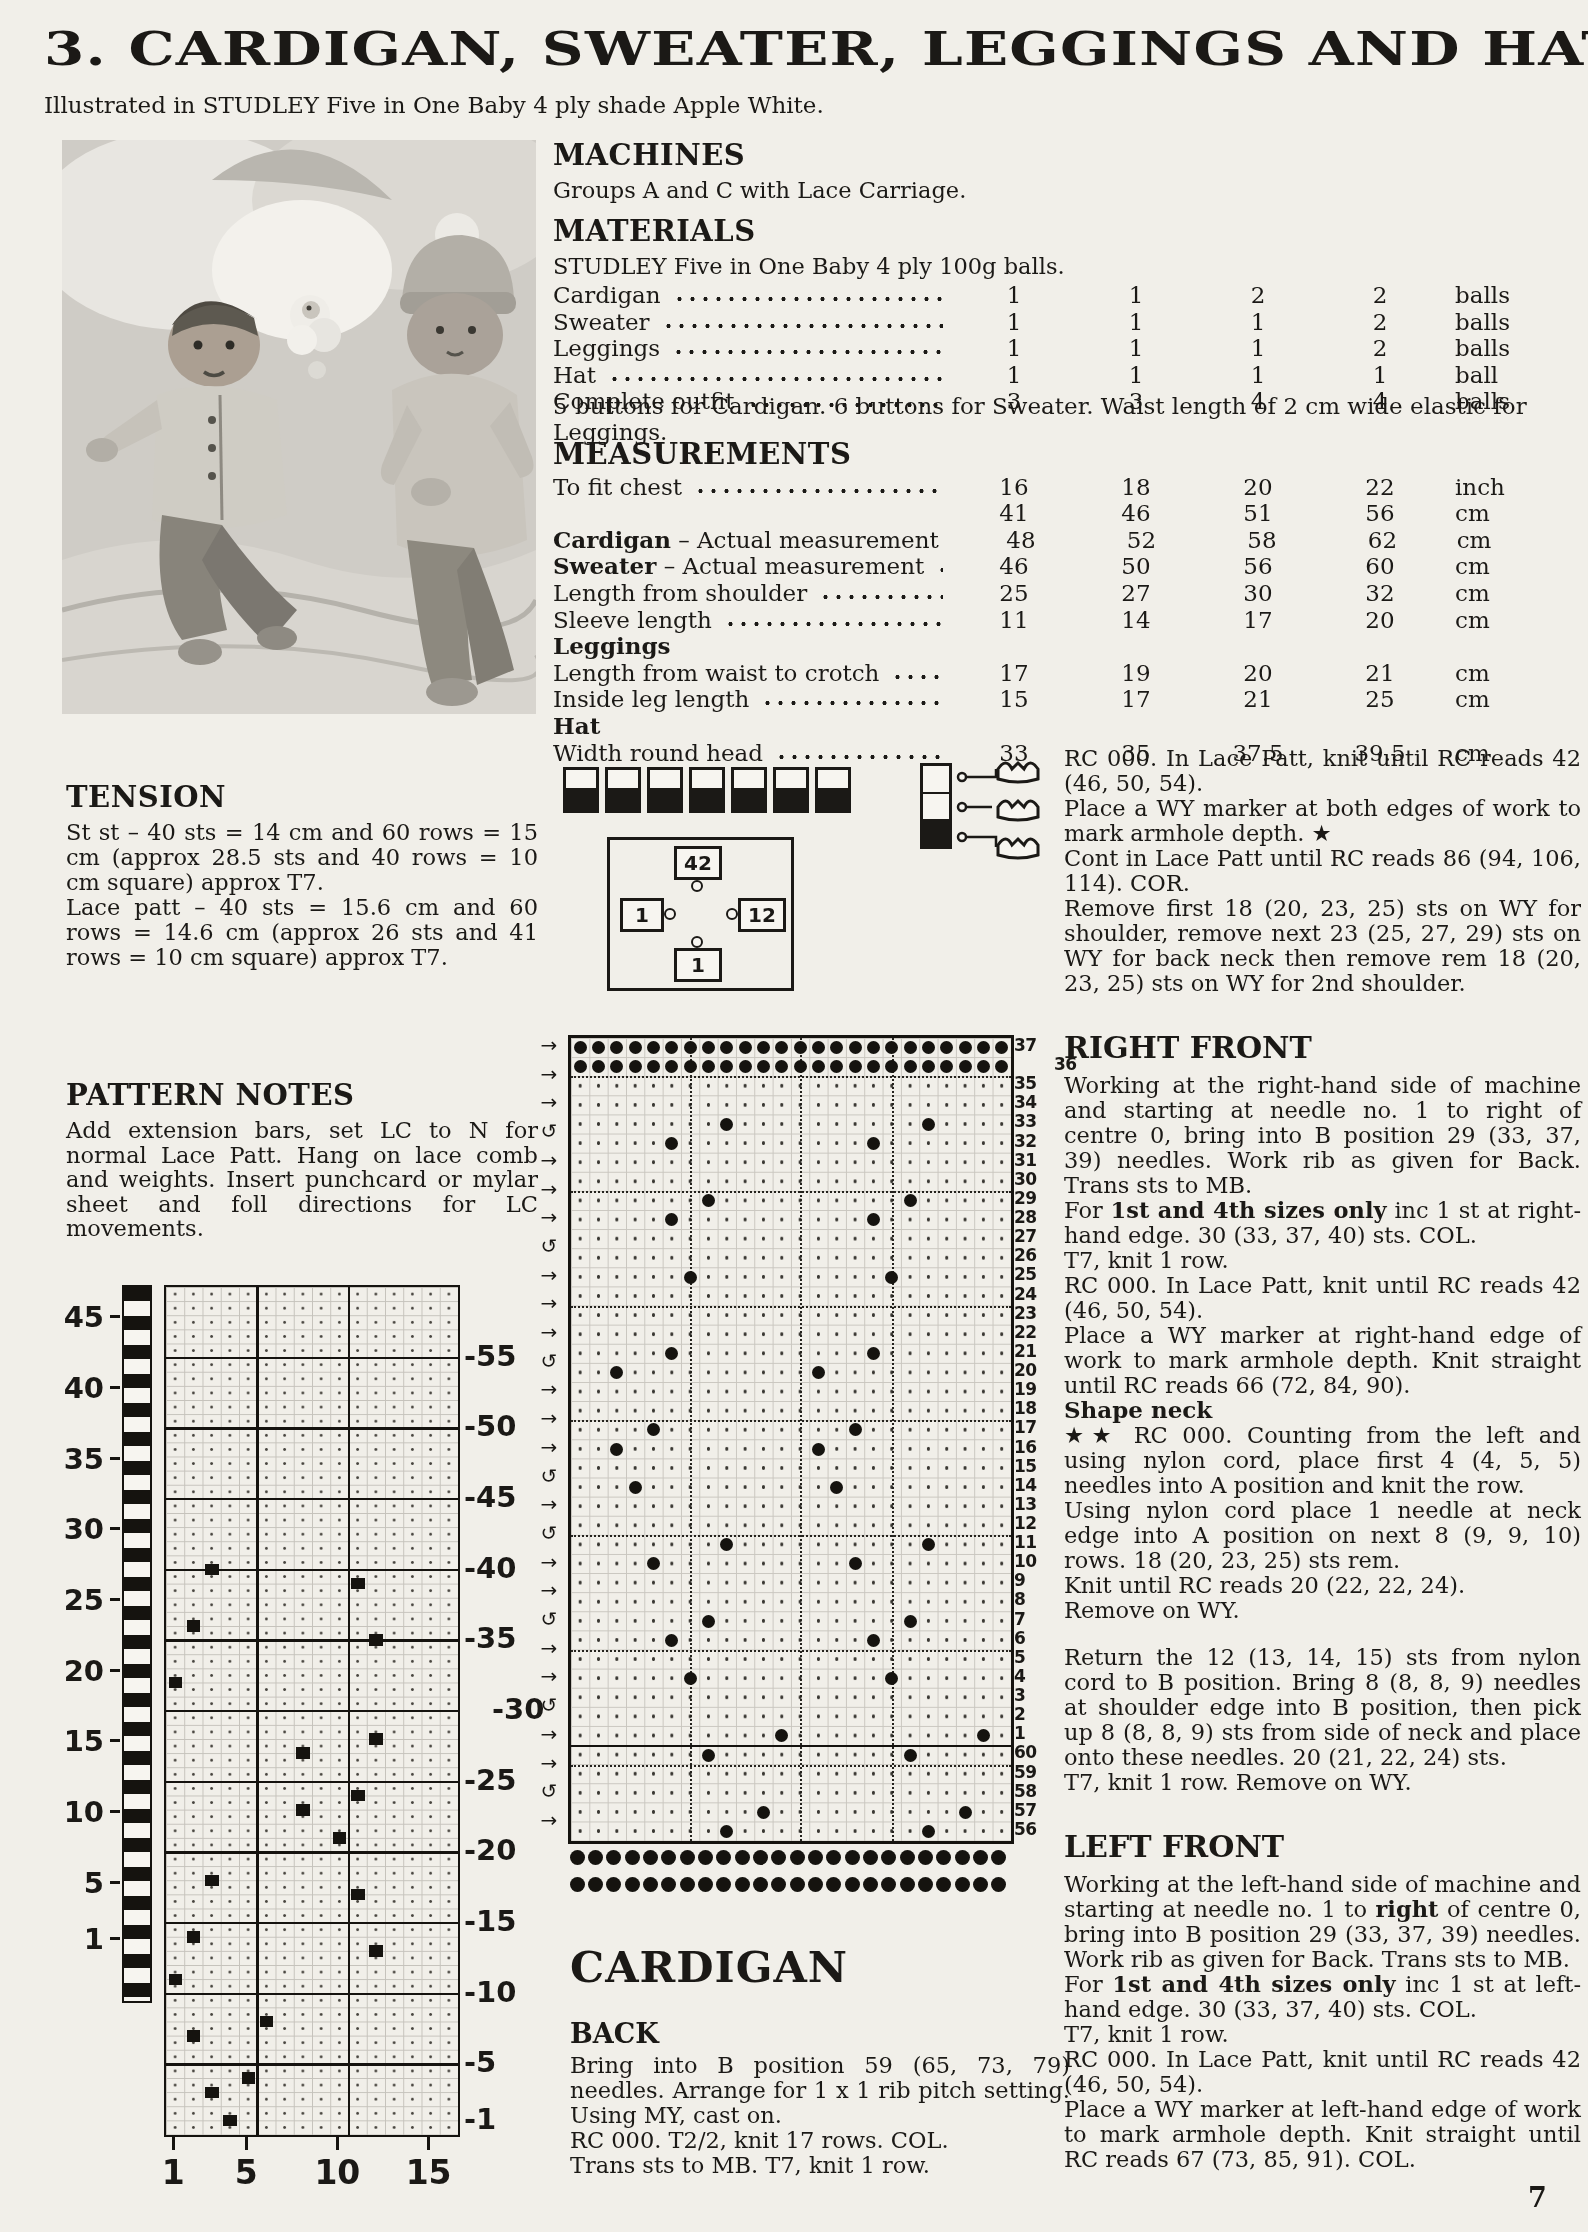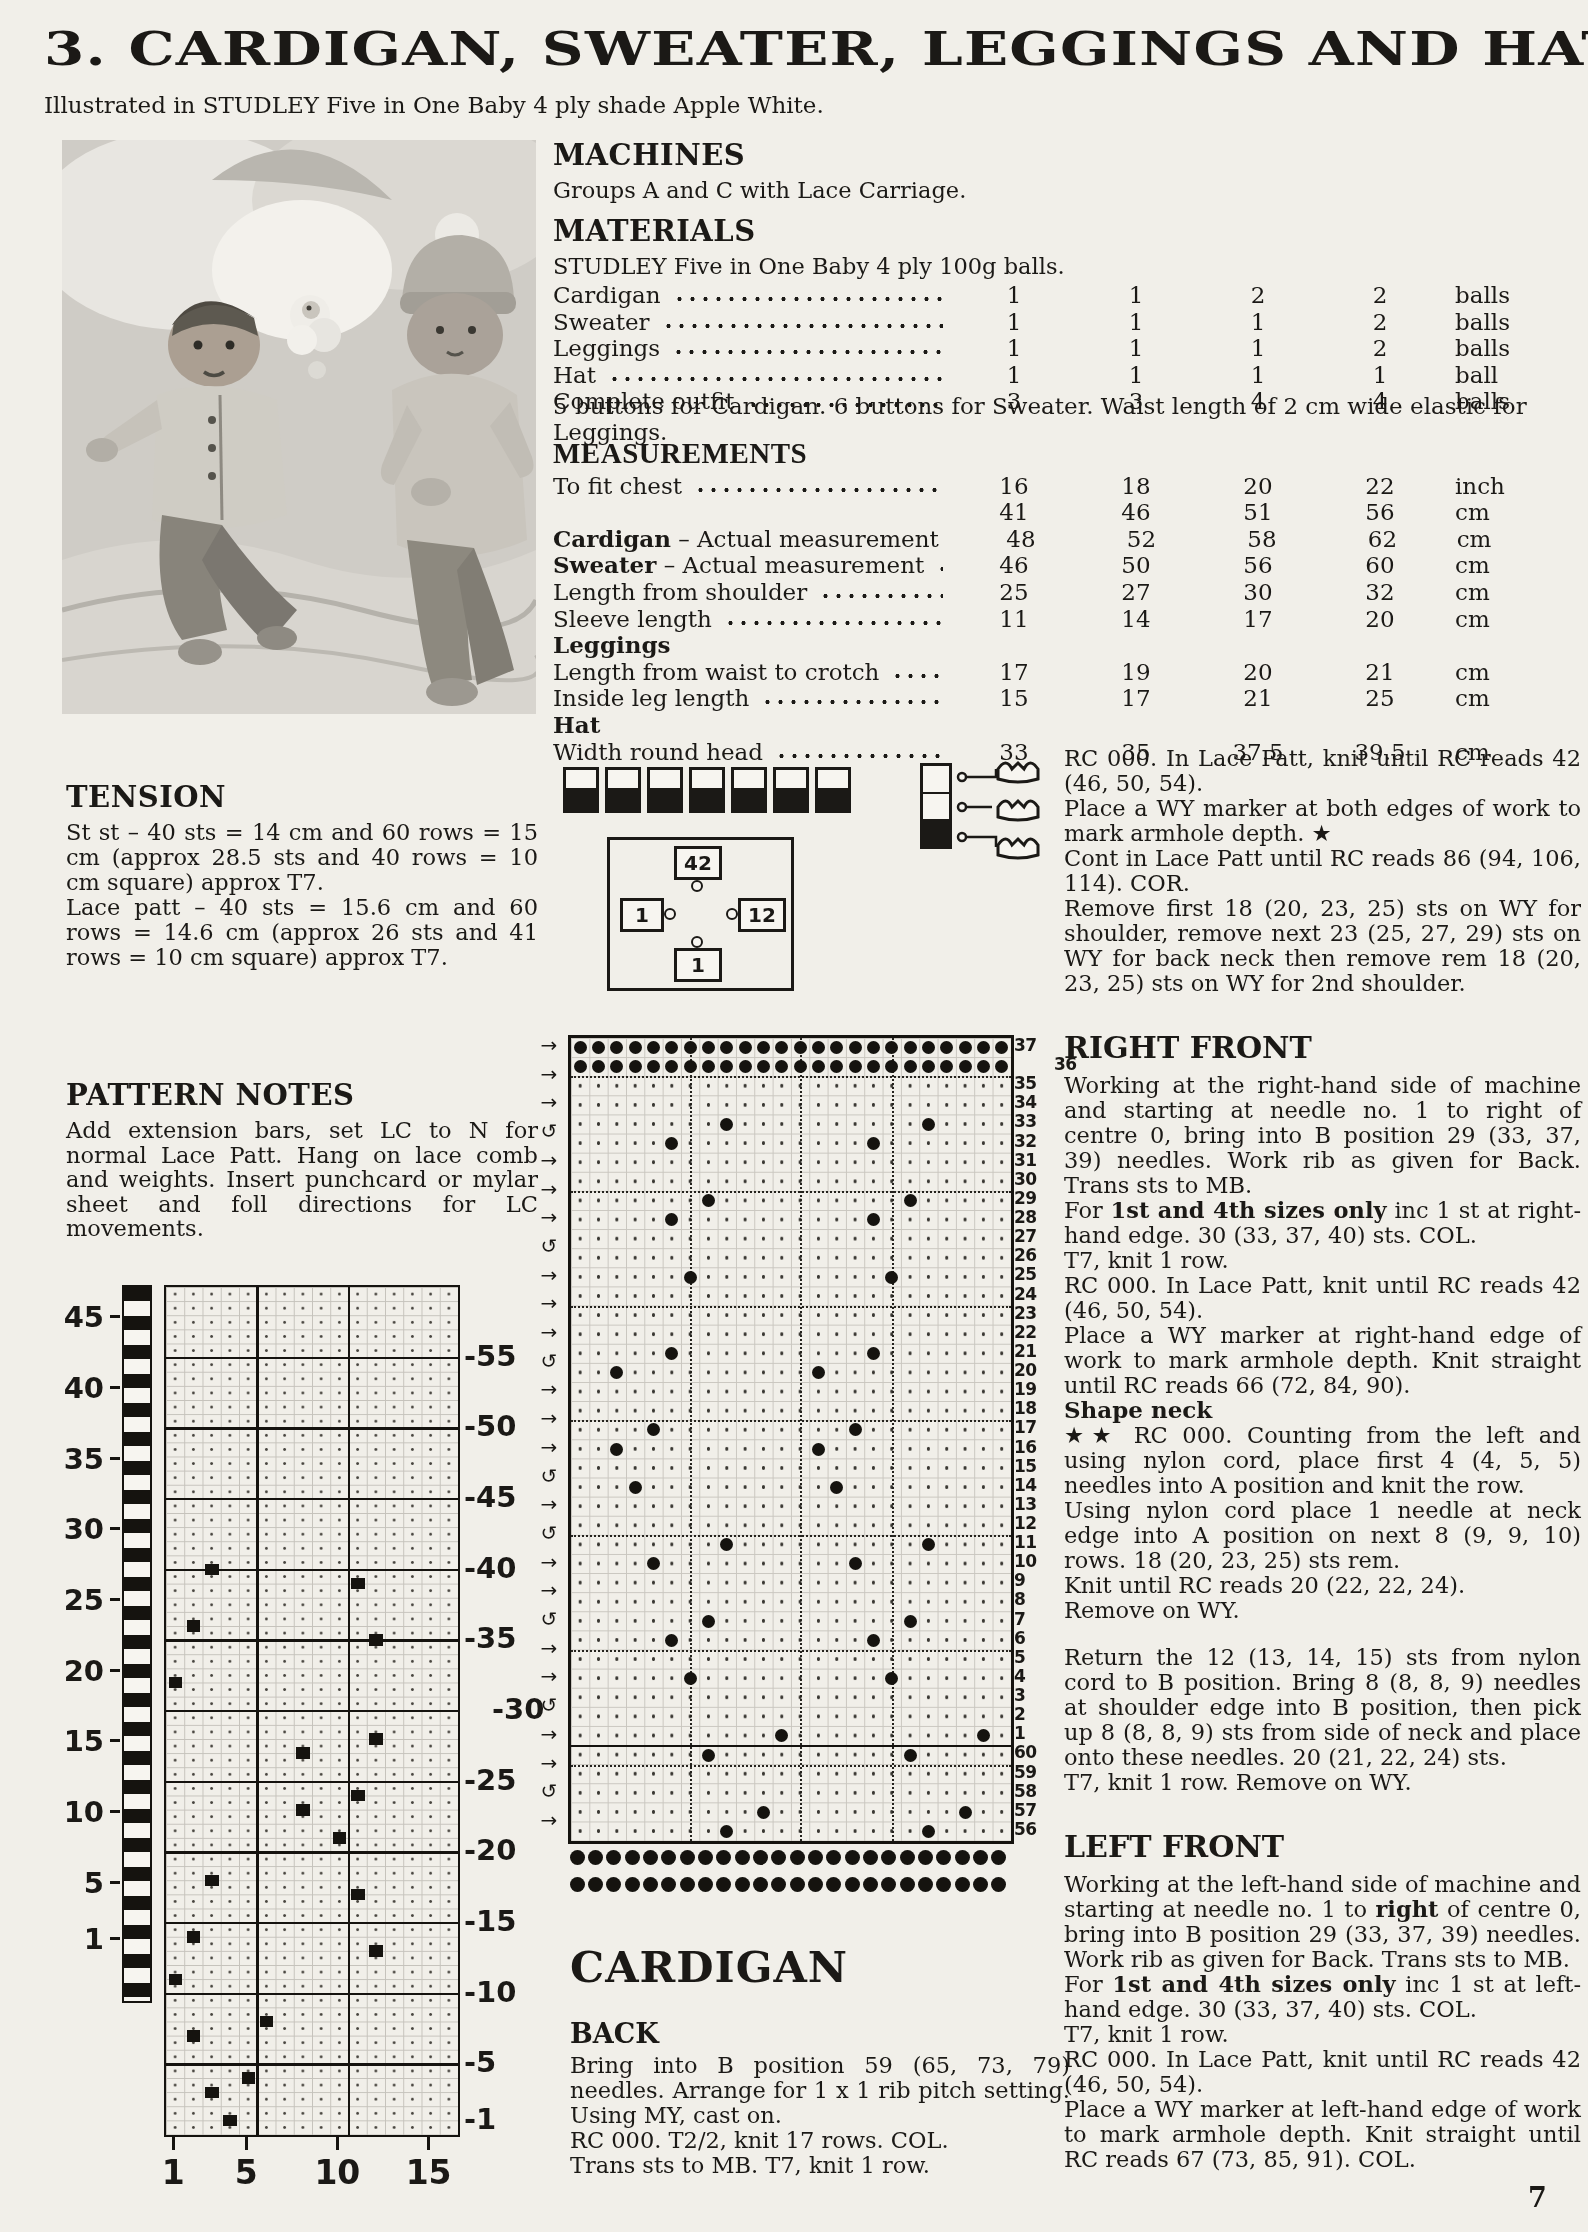--- a/index.html
+++ b/index.html
@@ -185,21 +185,21 @@
           <span class="tval">3</span>
           <span class="tval">4</span>
           <span class="tval">4</span>
           <span class="tunit">balls</span>
         </div>
       </div>
   </section>
   <p class="abs" style="left:553px;top:393px;width:1032px;font-size:23px;">5 buttons for Cardigan. 6 buttons for Sweater. Waist length of 2 cm wide elastic for Leggings.</p>
 
   <section class="abs" style="left:553px;top:437px;width:1030px;">
-    <h2 class="sec-h" style="margin-bottom:2px;font-family:Liberation Serif, serif;">MEASUREMENTS</h2>
+    <h2 class="sec-h" style="margin-bottom:2px;">MEASUREMENTS</h2>
     <div id="measurements-rows">
         <div class="trow">
           <span class="tlabel">To fit chest</span>
           <span class="leader"></span>
           <span class="tval">16</span>
           <span class="tval">18</span>
           <span class="tval">20</span>
           <span class="tval">22</span>
           <span class="tunit">inch</span>
         </div>

